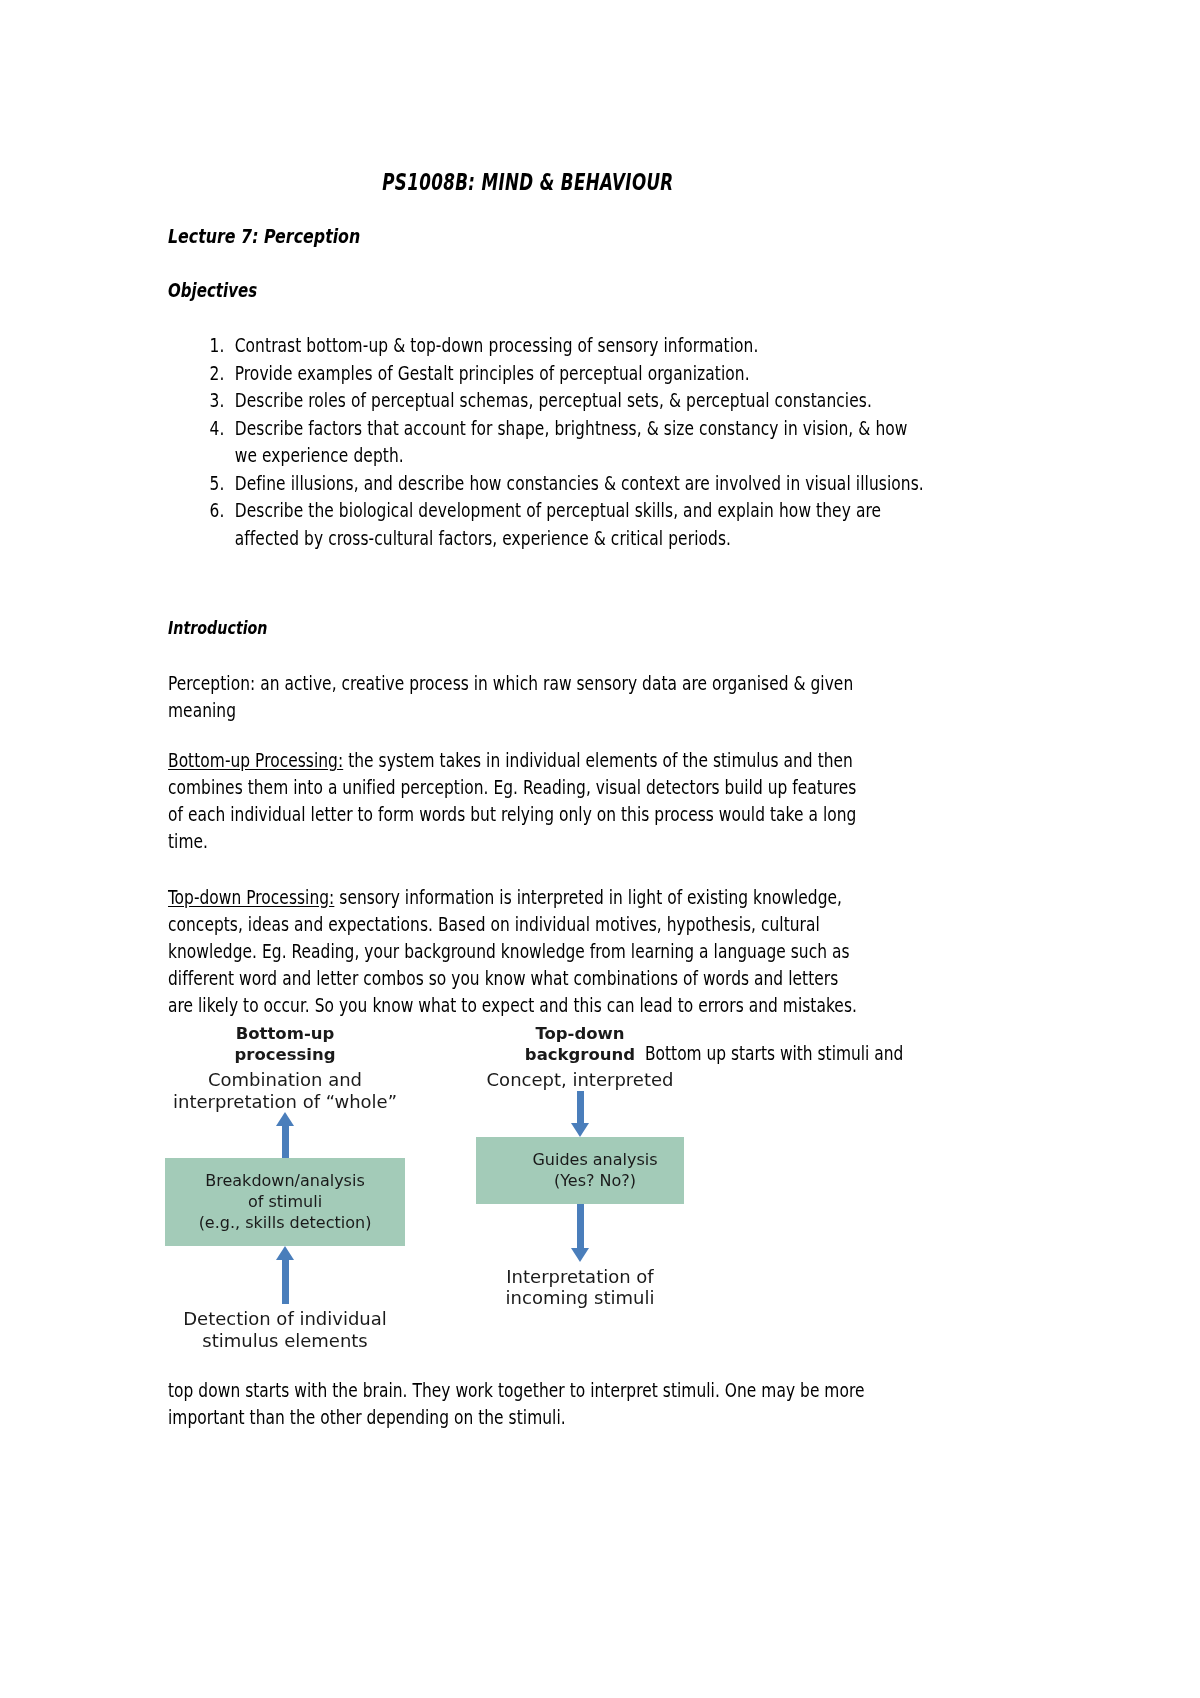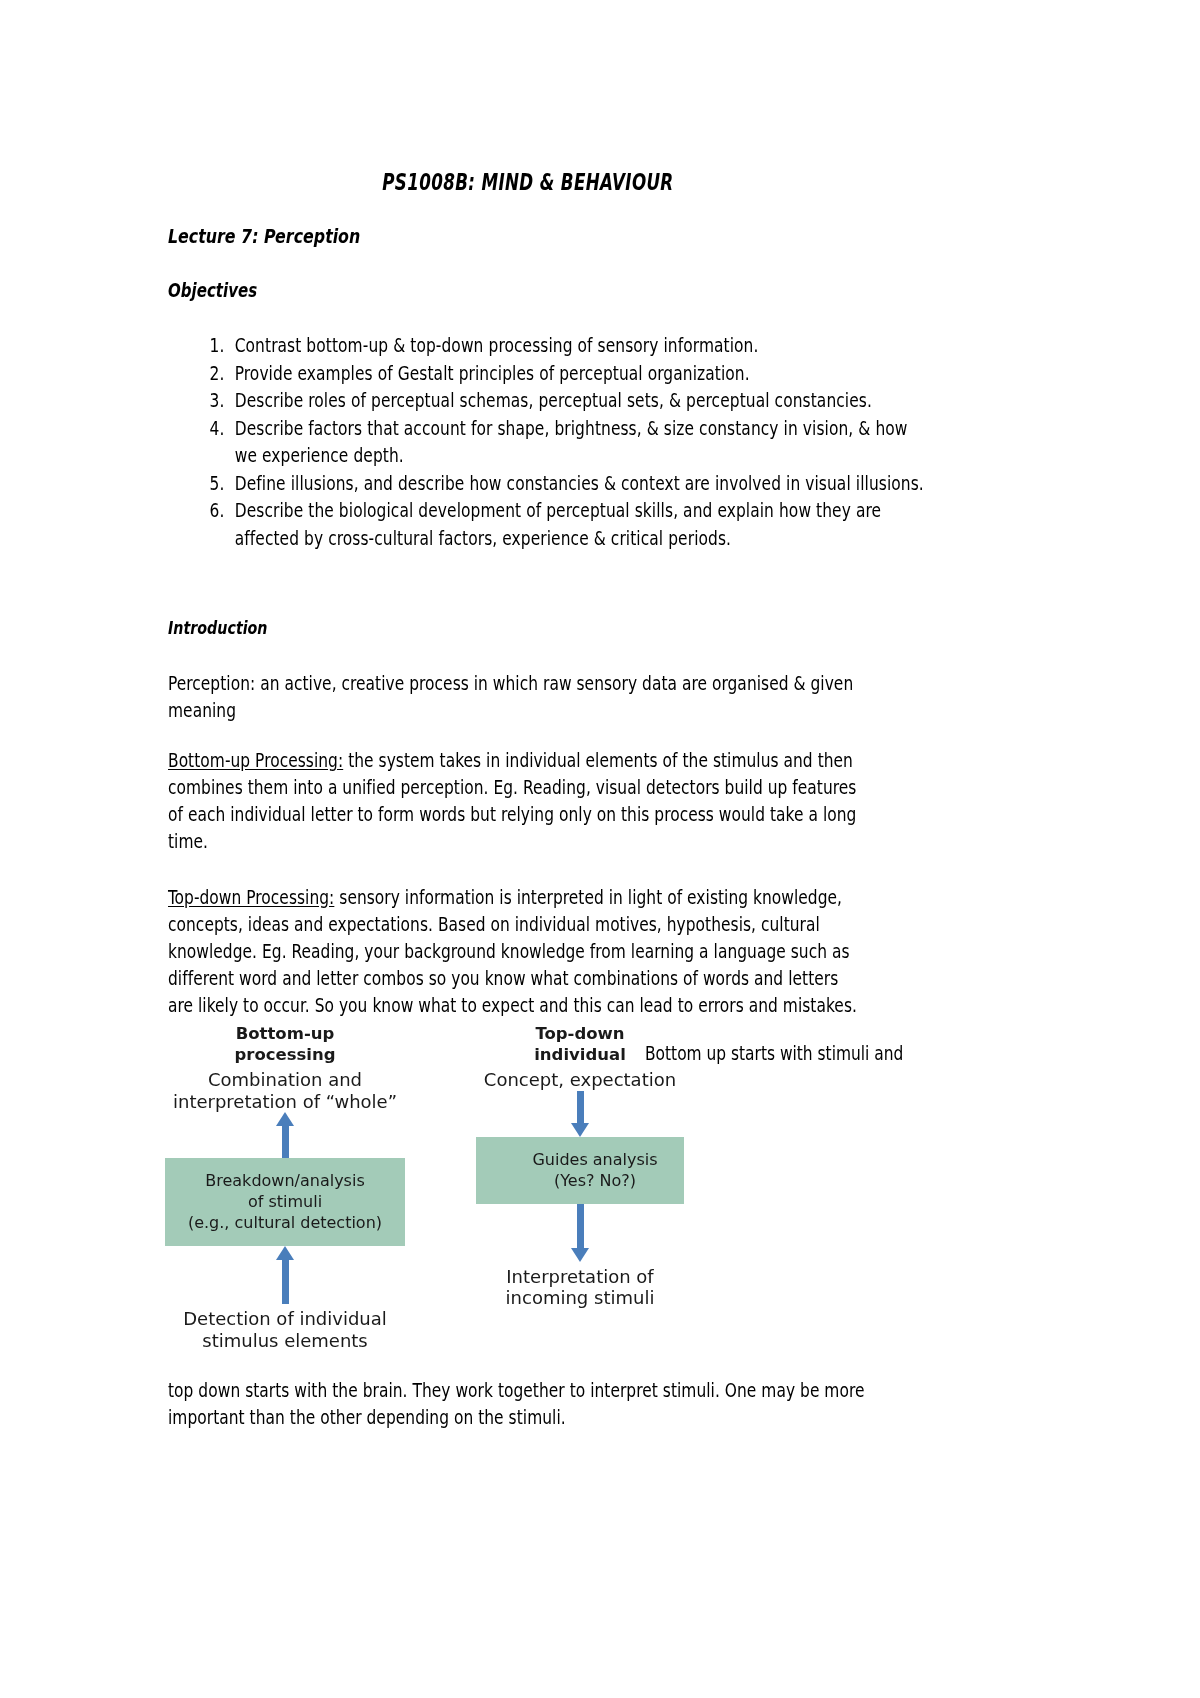--- a/index.html
+++ b/index.html
@@ -224,33 +224,33 @@
       <div class="dg-title">Bottom-up
 processing</div>
       <div class="dg-caption">Combination and
 interpretation of “whole”</div>
       <div class="arrow arrow-up arrow-short">
         <div class="head"></div>
         <div class="shaft"></div>
       </div>
       <div class="dg-box dg-box-left">Breakdown/analysis
 of stimuli
-(e.g., cultural detection)</div>
+(e.g., skills detection)</div>
       <div class="arrow arrow-up arrow-tall">
         <div class="head"></div>
         <div class="shaft"></div>
       </div>
       <div class="dg-caption">Detection of individual
 stimulus elements</div>
     </div>
 
     <div class="dg-col dg-col-right">
       <div class="dg-title">Top-down
-individual</div>
-      <div class="dg-caption">Concept, expectation</div>
+background</div>
+      <div class="dg-caption">Concept, interpreted</div>
       <div class="arrow arrow-down arrow-short">
         <div class="shaft"></div>
         <div class="head"></div>
       </div>
       <div class="dg-box dg-box-right">Guides analysis
 (Yes? No?)</div>
       <div class="arrow arrow-down arrow-tall">
         <div class="shaft"></div>
         <div class="head"></div>
       </div>

